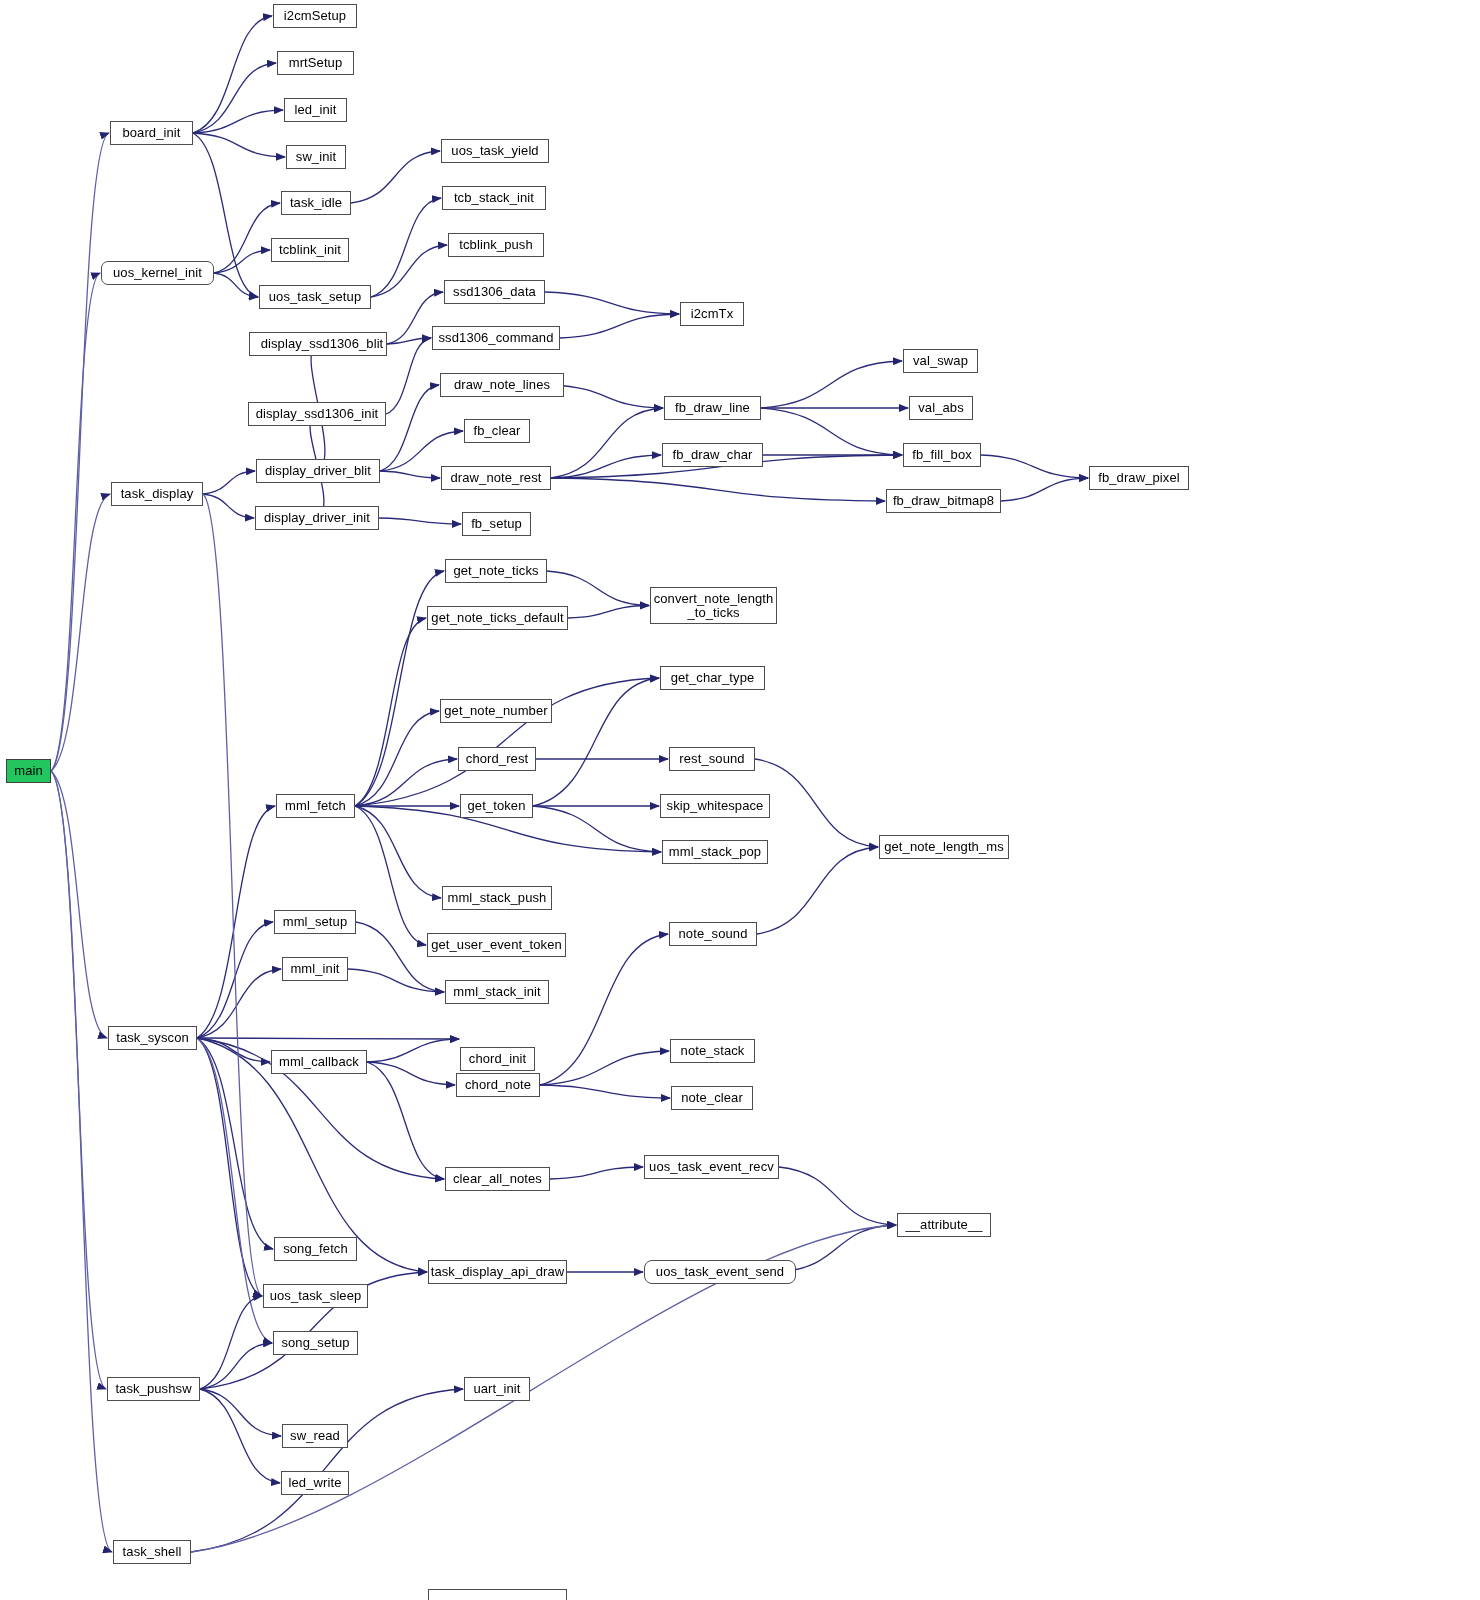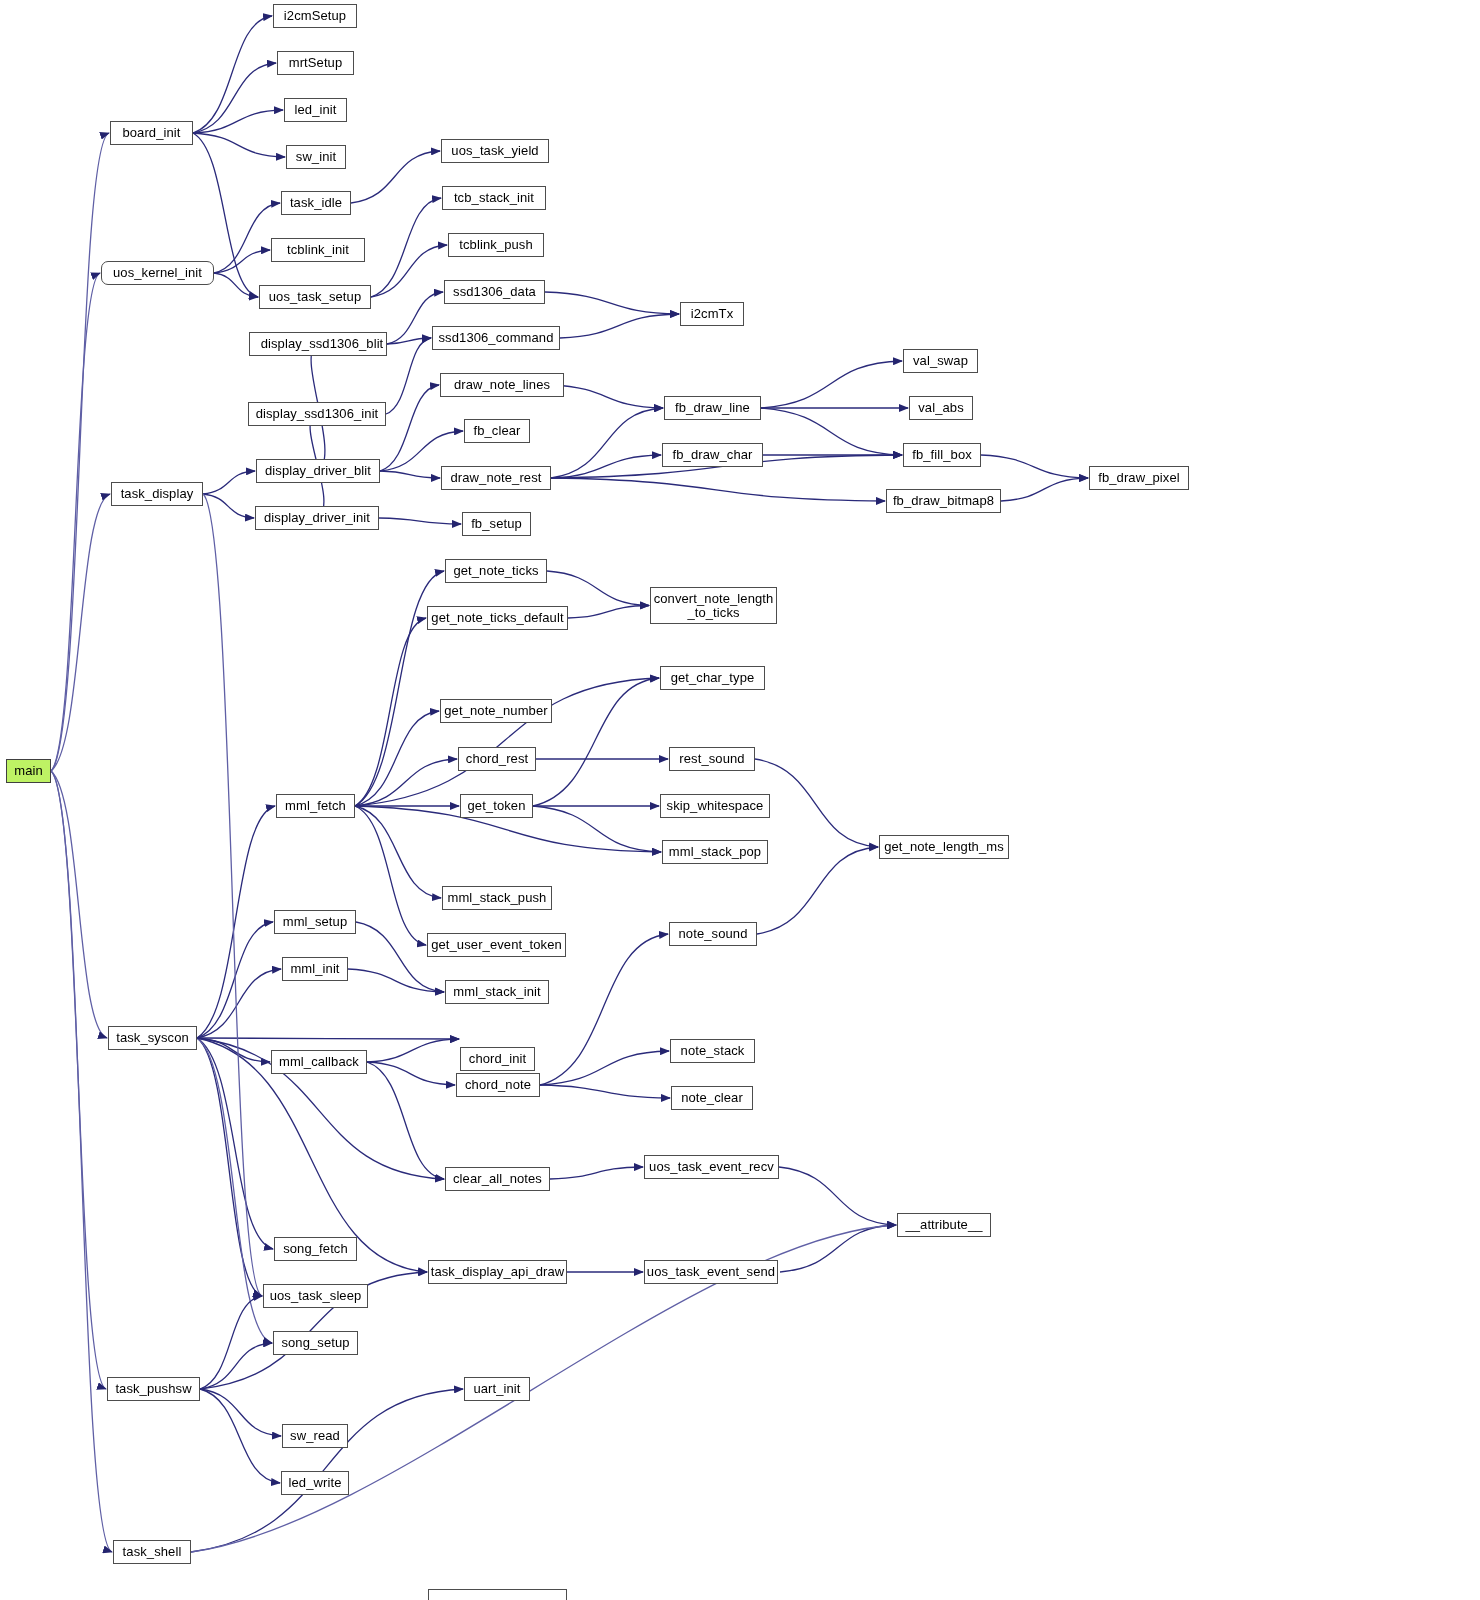--- a/index.html
+++ b/index.html
@@ -32,21 +32,21 @@
     line-height: 1.05;
     display: flex;
     align-items: center;
     justify-content: center;
     text-align: center;
     white-space: pre-line;
     letter-spacing: 0.1px;
     z-index: 5;
   }
   .graph-node.root-node {
-    background: #bef264;
+    background: #22c55e;
     border-color: #404040;
   }
 </style>
 </head>
 <body>
 
 <div id="graph-root">
   <svg id="edge-layer" viewBox="0 0 1480 1600" xmlns="http://www.w3.org/2000/svg">
     <defs>
       <marker id="arrow" markerWidth="10" markerHeight="8" refX="9" refY="4" orient="auto" markerUnits="userSpaceOnUse">
@@ -146,21 +146,21 @@
   </svg>
   <div id="nodes-layer">
       <div class="graph-node root-node" style="left: 6px; top: 759px; width: 45px; height: 24px;">main</div>
       <div class="graph-node" style="left: 110px; top: 121px; width: 83px; height: 24px;">board_init</div>
       <div class="graph-node" style="left: 273px; top: 4px; width: 84px; height: 24px;">i2cmSetup</div>
       <div class="graph-node" style="left: 277px; top: 51px; width: 77px; height: 24px;">mrtSetup</div>
       <div class="graph-node" style="left: 284px; top: 98px; width: 63px; height: 24px;">led_init</div>
       <div class="graph-node" style="left: 286px; top: 145px; width: 60px; height: 24px;">sw_init</div>
       <div class="graph-node" style="left: 101px; top: 261px; width: 113px; height: 24px; border-radius: 7px;">uos_kernel_init</div>
       <div class="graph-node" style="left: 281px; top: 191px; width: 70px; height: 24px;">task_idle</div>
-      <div class="graph-node" style="left: 271px; top: 238px; width: 94px; height: 24px;">tcblink_init</div>
+      <div class="graph-node" style="left: 271px; top: 238px; width: 78px; height: 24px;">tcblink_init</div>
       <div class="graph-node" style="left: 259px; top: 285px; width: 112px; height: 24px;">uos_task_setup</div>
       <div class="graph-node" style="left: 441px; top: 139px; width: 108px; height: 24px;">uos_task_yield</div>
       <div class="graph-node" style="left: 442px; top: 186px; width: 104px; height: 24px;">tcb_stack_init</div>
       <div class="graph-node" style="left: 448px; top: 233px; width: 96px; height: 24px;">tcblink_push</div>
       <div class="graph-node" style="left: 249px; top: 332px; width: 138px; height: 24px; padding-left: 8px;">display_ssd1306_blit</div>
       <div class="graph-node" style="left: 248px; top: 402px; width: 138px; height: 24px;">display_ssd1306_init</div>
       <div class="graph-node" style="left: 444px; top: 280px; width: 101px; height: 24px;">ssd1306_data</div>
       <div class="graph-node" style="left: 432px; top: 326px; width: 128px; height: 24px;">ssd1306_command</div>
       <div class="graph-node" style="left: 680px; top: 302px; width: 64px; height: 24px;">i2cmTx</div>
       <div class="graph-node" style="left: 111px; top: 482px; width: 92px; height: 24px;">task_display</div>
@@ -200,21 +200,21 @@
       <div class="graph-node" style="left: 460px; top: 1027px; width: 75px; height: 24px; margin-top: 20px;">chord_init</div>
       <div class="graph-node" style="left: 271px; top: 1050px; width: 96px; height: 24px;">mml_callback</div>
       <div class="graph-node" style="left: 456px; top: 1073px; width: 84px; height: 24px;">chord_note</div>
       <div class="graph-node" style="left: 670px; top: 1039px; width: 85px; height: 24px;">note_stack</div>
       <div class="graph-node" style="left: 671px; top: 1086px; width: 82px; height: 24px;">note_clear</div>
       <div class="graph-node" style="left: 445px; top: 1167px; width: 105px; height: 24px;">clear_all_notes</div>
       <div class="graph-node" style="left: 644px; top: 1155px; width: 135px; height: 24px;">uos_task_event_recv</div>
       <div class="graph-node" style="left: 897px; top: 1213px; width: 94px; height: 24px;">__attribute__</div>
       <div class="graph-node" style="left: 274px; top: 1237px; width: 83px; height: 24px;">song_fetch</div>
       <div class="graph-node" style="left: 428px; top: 1260px; width: 139px; height: 24px;">task_display_api_draw</div>
-      <div class="graph-node" style="left: 644px; top: 1260px; width: 134px; height: 24px;">uos_task_event_send</div>
+      <div class="graph-node" style="left: 644px; top: 1260px; width: 152px; height: 24px; border-radius: 8px;">uos_task_event_send</div>
       <div class="graph-node" style="left: 263px; top: 1284px; width: 105px; height: 24px;">uos_task_sleep</div>
       <div class="graph-node" style="left: 273px; top: 1331px; width: 85px; height: 24px;">song_setup</div>
       <div class="graph-node" style="left: 107px; top: 1377px; width: 93px; height: 24px;">task_pushsw</div>
       <div class="graph-node" style="left: 464px; top: 1377px; width: 66px; height: 24px;">uart_init</div>
       <div class="graph-node" style="left: 282px; top: 1424px; width: 66px; height: 24px;">sw_read</div>
       <div class="graph-node" style="left: 281px; top: 1471px; width: 68px; height: 24px;">led_write</div>
       <div class="graph-node" style="left: 113px; top: 1540px; width: 78px; height: 24px;">task_shell</div>
       <div class="graph-node" style="left: 428px; top: 1589px; width: 139px; height: 24px;"></div>
     </div>
 </div>

